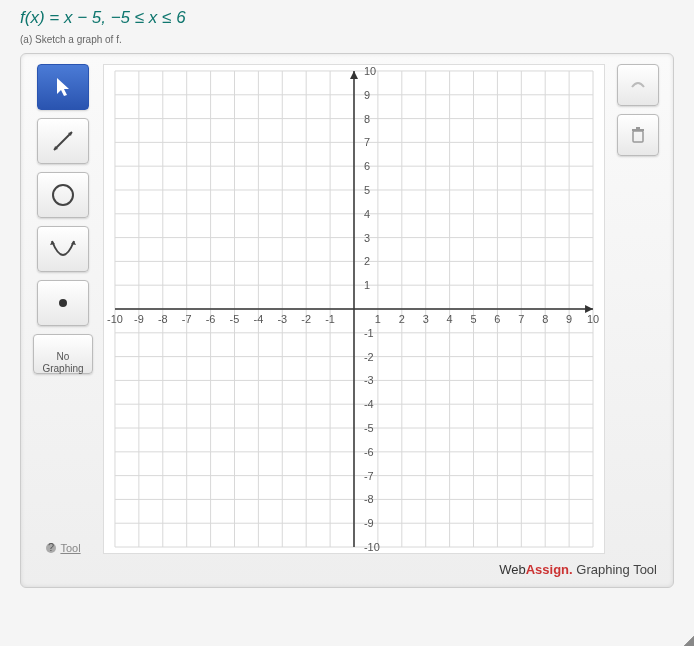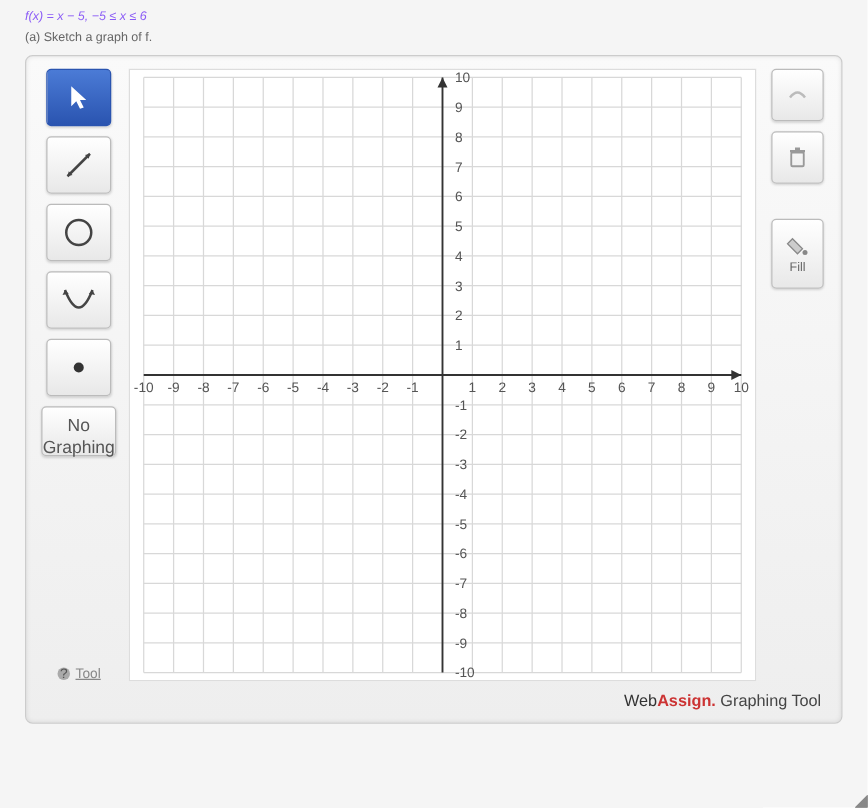--- a/index.html
+++ b/index.html
@@ -5,22 +5,22 @@
     * { box-sizing: border-box; margin: 0; padding: 0; }
     body {
       font-family: Arial, sans-serif;
       background: #f5f5f5;
       width: 694px;
       height: 646px;
       padding: 8px 20px;
       color: #555;
     }
     .problem-text {
-      font-size: 10px;
-      color: #8b5cf6;
+      font-size: 17px;
+      color: #0f766e;
       margin-bottom: 6px;
       font-style: italic;
     }
     .problem-text .fn { font-style: italic; }
     .part-text {
       font-size: 10px;
       color: #666;
       margin-bottom: 8px;
     }
     .tool-frame {
@@ -56,24 +56,24 @@
     .tool-btn.selected {
       background: linear-gradient(#4b7bd6, #2a54b0);
       border-color: #2a54b0;
     }
     .no-sol-btn {
       width: 60px;
       height: 40px;
       border: 1px solid #bbb;
       border-radius: 4px;
       background: linear-gradient(#fff, #e8e8e8);
-      font-size: 14px;
+      font-size: 10px;
       text-align: center;
       line-height: 1.2;
-      padding-top: 6px;
+      padding-top: 16px;
       color: #555;
       cursor: pointer;
       box-shadow: 0 1px 2px rgba(0,0,0,0.15);
     }
     .help-link {
       margin-top: auto;
       font-size: 11px;
       color: #888;
       text-decoration: underline;
       cursor: pointer;
@@ -284,26 +284,19 @@
           </svg>
       </div>
       <div class="right-btn">
         <svg width="16" height="18">
             <rect x="3" y="5" width="10" height="11" fill="none" stroke="#999" stroke-width="1.5" rx="1"></rect>
             <rect x="2" y="3" width="12" height="2" fill="#999"></rect>
             <rect x="6" y="1" width="4" height="2" fill="#999"></rect>
           </svg>
       </div>
       <div style="height:12px"></div>
-      <div class="right-btn" style="height:56px">
-        <svg width="20" height="20">
-            <path d="M6 4 L14 12 L10 16 L2 8 Z" fill="#ccc" stroke="#888"></path>
-            <circle cx="16" cy="15" r="2" fill="#888"></circle>
-          </svg>
-        <span class="lbl">Fill</span>
-      </div>
     </div>
   </div>
 
   <div class="footer-brand">
     <span class="wa1">Web</span><span class="wa2">Assign.</span><span> Graphing Tool</span>
   </div>
 </div>
 
 </body></html>

